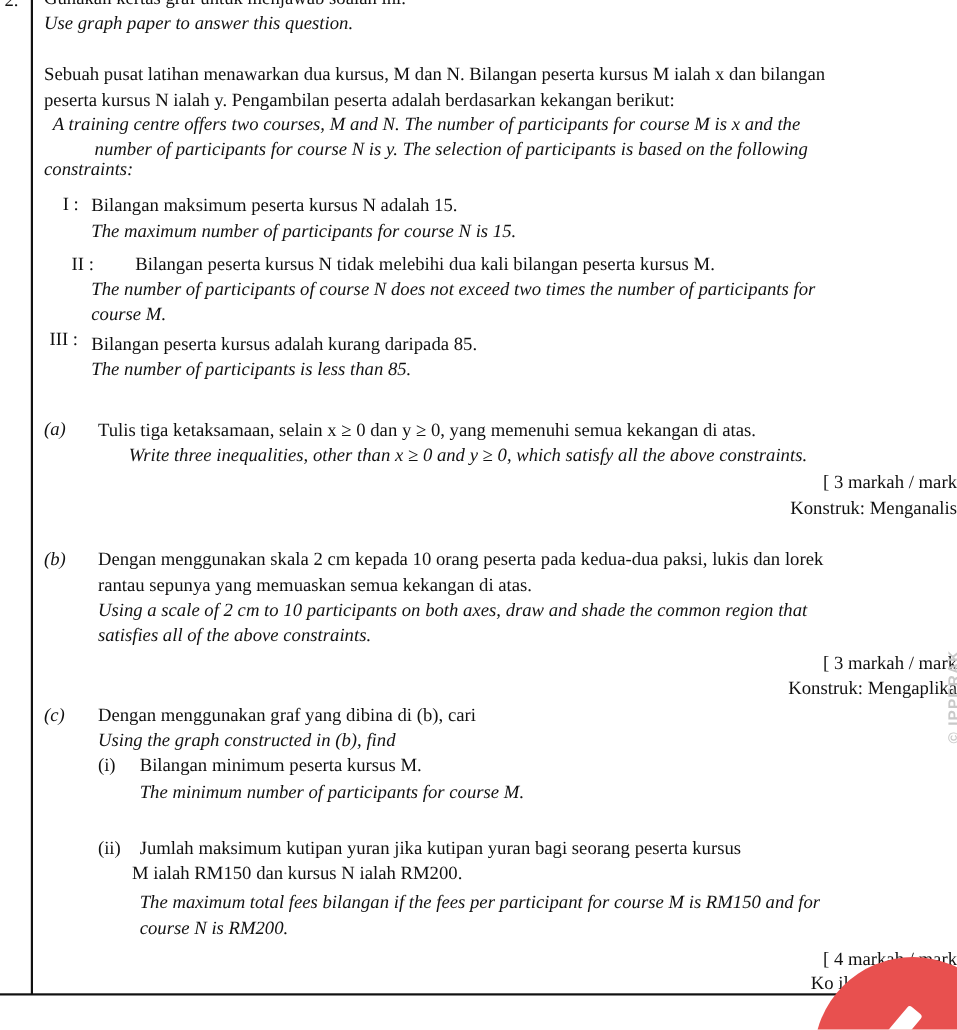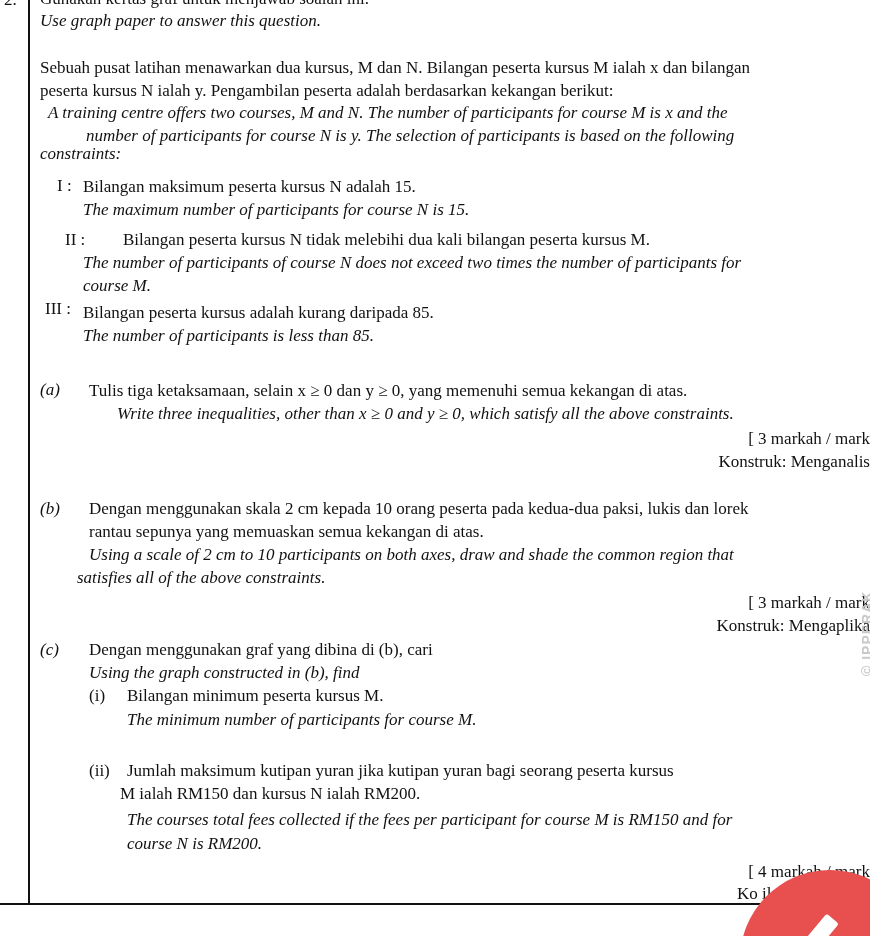--- a/index.html
+++ b/index.html
@@ -68,36 +68,36 @@
 <div class="line it" style="left:40px; top:378px;">(a)</div>
 <div class="line" style="left:89px; top:379px;">Tulis tiga ketaksamaan, selain x ≥ 0 dan y ≥ 0, yang memenuhi semua kekangan di atas.</div>
 <div class="line it" style="left:89px; top:402px;margin-left:28px;">Write three inequalities, other than x ≥ 0 and y ≥ 0, which satisfy all the above constraints.</div>
 <div class="right" style="top:427px;">[ 3 markah / mark</div>
 <div class="right" style="top:450px;">Konstruk: Menganalis</div>
 
 <div class="line it" style="left:40px; top:497px;">(b)</div>
 <div class="line" style="left:89px; top:497px;">Dengan menggunakan skala 2 cm kepada 10 orang peserta pada kedua-dua paksi, lukis dan lorek</div>
 <div class="line" style="left:89px; top:520px;">rantau sepunya yang memuaskan semua kekangan di atas.</div>
 <div class="line it" style="left:89px; top:543px;">Using a scale of 2 cm to 10 participants on both axes, draw and shade the common region that</div>
-<div class="line it" style="left:77px; top:566px;">satisfies all of the above constraints.</div>
+<div class="line it" style="left:89px; top:566px;">satisfies all of the above constraints.</div>
 <div class="right" style="top:591px;">[ 3 markah / mark</div>
 <div class="right" style="top:614px;">Konstruk: Mengaplika</div>
 
 <div class="line it" style="left:40px; top:638px;">(c)</div>
 <div class="line" style="left:89px; top:638px;">Dengan menggunakan graf yang dibina di (b), cari</div>
 <div class="line it" style="left:89px; top:661px;">Using the graph constructed in (b), find</div>
 
 <div class="line" style="left:89px; top:684px;">(i)</div>
 <div class="line" style="left:127px; top:684px;">Bilangan minimum peserta kursus M.</div>
 <div class="line it" style="left:127px; top:708px;text-align:right;">The minimum number of participants for course M.</div>
 
 <div class="line" style="left:89px; top:759px;">(ii)</div>
 <div class="line" style="left:127px; top:759px;">Jumlah maksimum kutipan yuran jika kutipan yuran bagi seorang peserta kursus</div>
 <div class="line" style="left:120px; top:782px;">M ialah RM150 dan kursus N ialah RM200.</div>
-<div class="line it" style="left:127px; top:808px;">The courses total fees collected if the fees per participant for course M is RM150 and for</div>
+<div class="line it" style="left:127px; top:808px;">The maximum total fees bilangan if the fees per participant for course M is RM150 and for</div>
 <div class="line it" style="left:127px; top:832px;">course N is RM200.</div>
 <div class="right" style="top:860px;">[ 4 markah / mark</div>
 <div class="line" style="left:737px; top:882px;">Ko                    il</div>
 
 <div class="watermark">© IPPERAK</div>
 
 <div class="fab">
   <div class="fab-icon"></div>
 </div>
 

